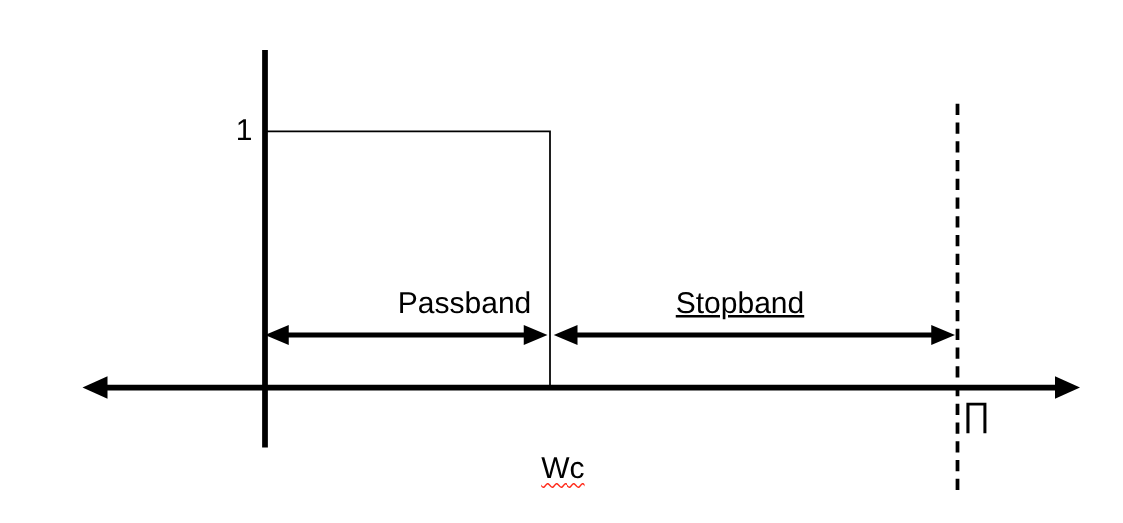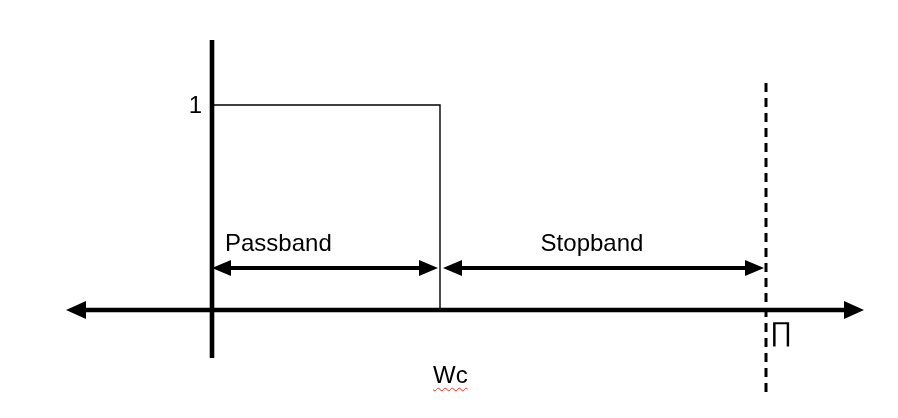--- a/index.html
+++ b/index.html
@@ -32,26 +32,27 @@
     user-select:none;
   }
   .lbl-one{
     left:170px; top:92px;
     width:32px;
     text-align:right;
   }
   .lbl-passband{
     left:225px; top:230px;
     width:200px;
-    text-align:left;
+    text-align:right;
   }
   .lbl-stopband{
     left:492px; top:230px;
     width:200px;
     text-align:center;
+    text-decoration:underline;
   }
   .lbl-wc{
     left:433px; top:314px;
     text-decoration:underline;
     text-decoration-style:wavy;
     text-decoration-color:var(--squiggle-color);
     text-decoration-thickness:1px;
     text-underline-offset:4px;
     margin-top:48px;
   }

